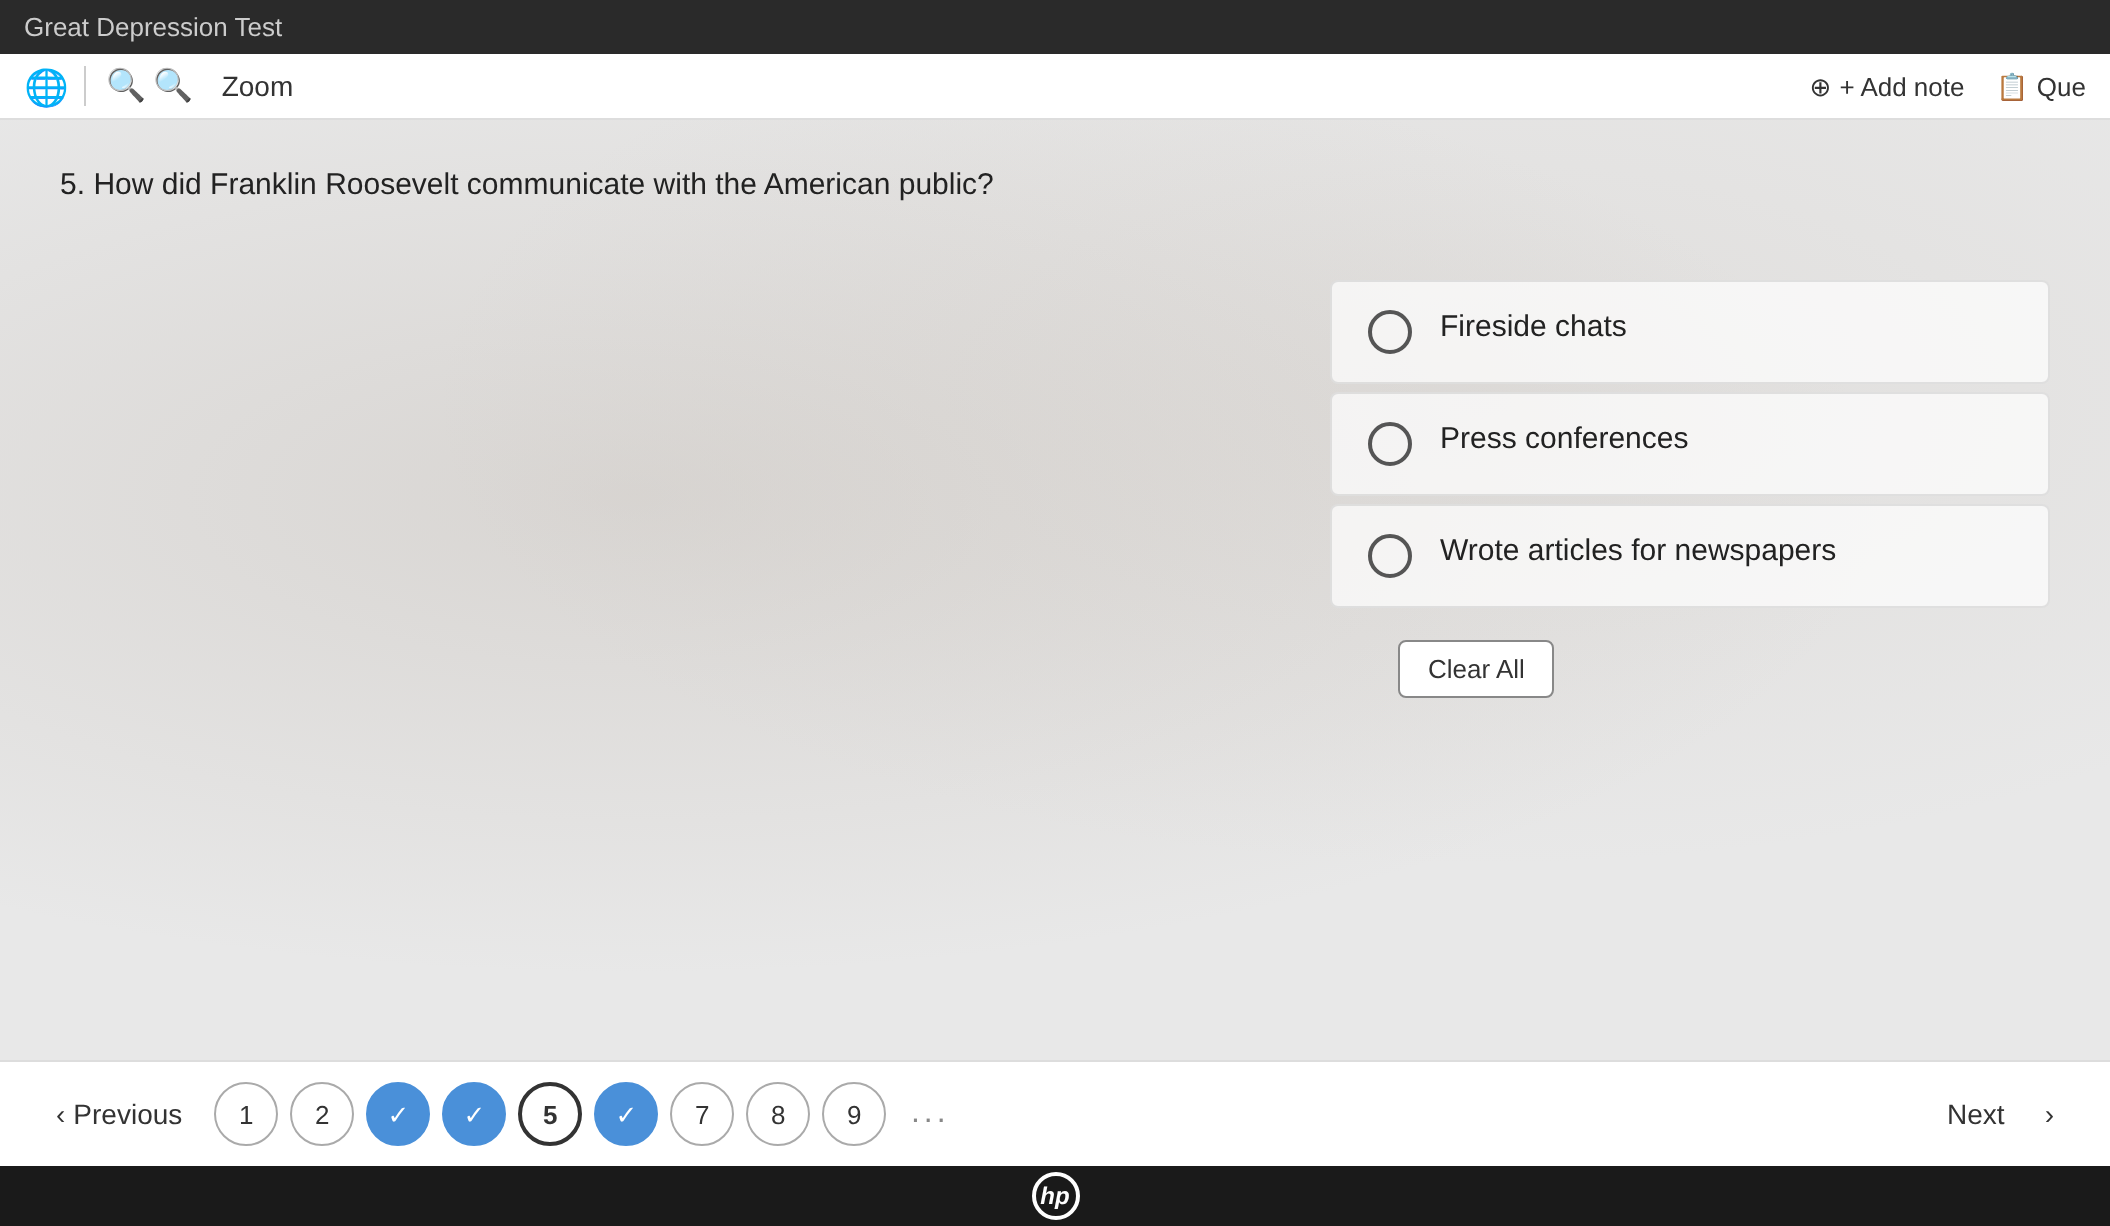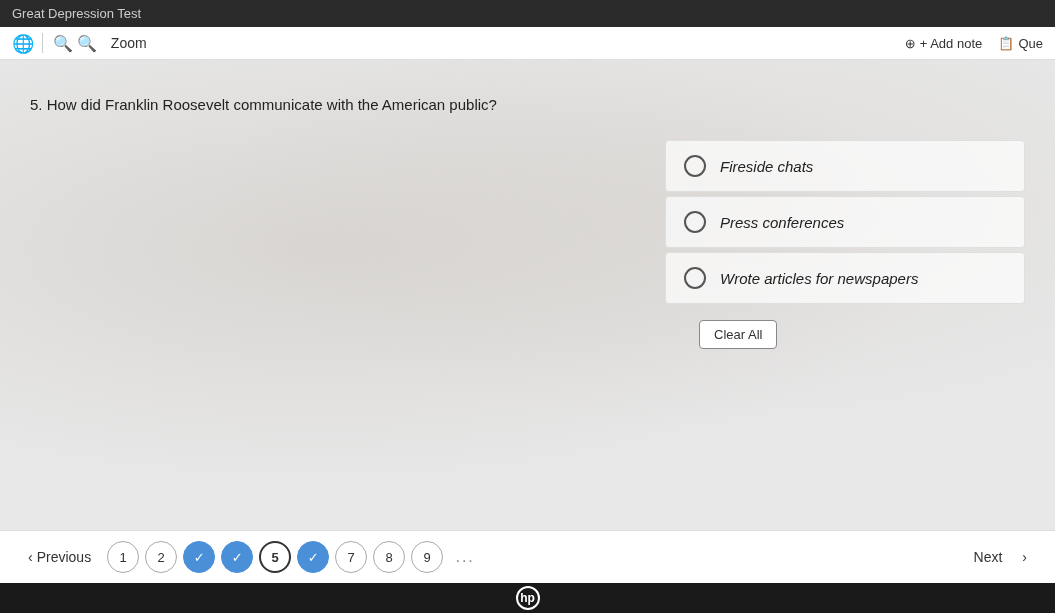--- a/index.html
+++ b/index.html
@@ -81,21 +81,21 @@
       color: #333;
       font-size: 13px;
       cursor: pointer;
       background: none;
       border: none;
     }
 
     .main-content {
       background: #e8e8e8;
       flex: 1;
-      padding: 36px 30px 16px 30px;
+      padding: 24px 30px 16px 30px;
       display: flex;
       flex-direction: column;
       position: relative;
       background-image: 
         radial-gradient(ellipse at 30% 40%, rgba(180,170,160,0.3) 0%, transparent 60%),
         radial-gradient(ellipse at 70% 30%, rgba(190,180,170,0.2) 0%, transparent 50%);
     }
 
     .question-text {
       font-size: 15px;
@@ -109,28 +109,27 @@
       right: 30px;
       top: 80px;
       width: 360px;
       display: flex;
       flex-direction: column;
       gap: 4px;
     }
 
     .answer-option {
       display: flex;
-      align-items: center;
+      align-items: flex-start;
       gap: 14px;
       padding: 14px 18px;
       background: rgba(255,255,255,0.7);
       border-radius: 4px;
       cursor: pointer;
       border: 1px solid rgba(200,200,200,0.5);
-      font-style: italic;
     }
 
     .radio-circle {
       width: 22px;
       height: 22px;
       border-radius: 50%;
       border: 2px solid #555;
       background: transparent;
       flex-shrink: 0;
       display: flex;
@@ -236,20 +235,21 @@
       background: #1a1a1a;
       height: 30px;
       display: flex;
       align-items: center;
       justify-content: center;
     }
 
     .hp-logo {
       color: #fff;
       font-size: 12px;
+      font-style: italic;
       font-weight: bold;
       width: 24px;
       height: 24px;
       border: 2px solid #fff;
       border-radius: 50%;
       display: flex;
       align-items: center;
       justify-content: center;
     }
 

